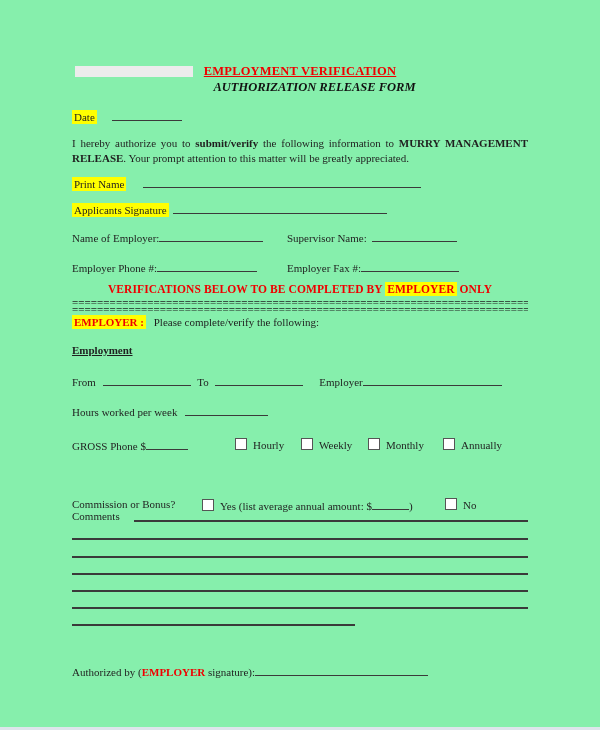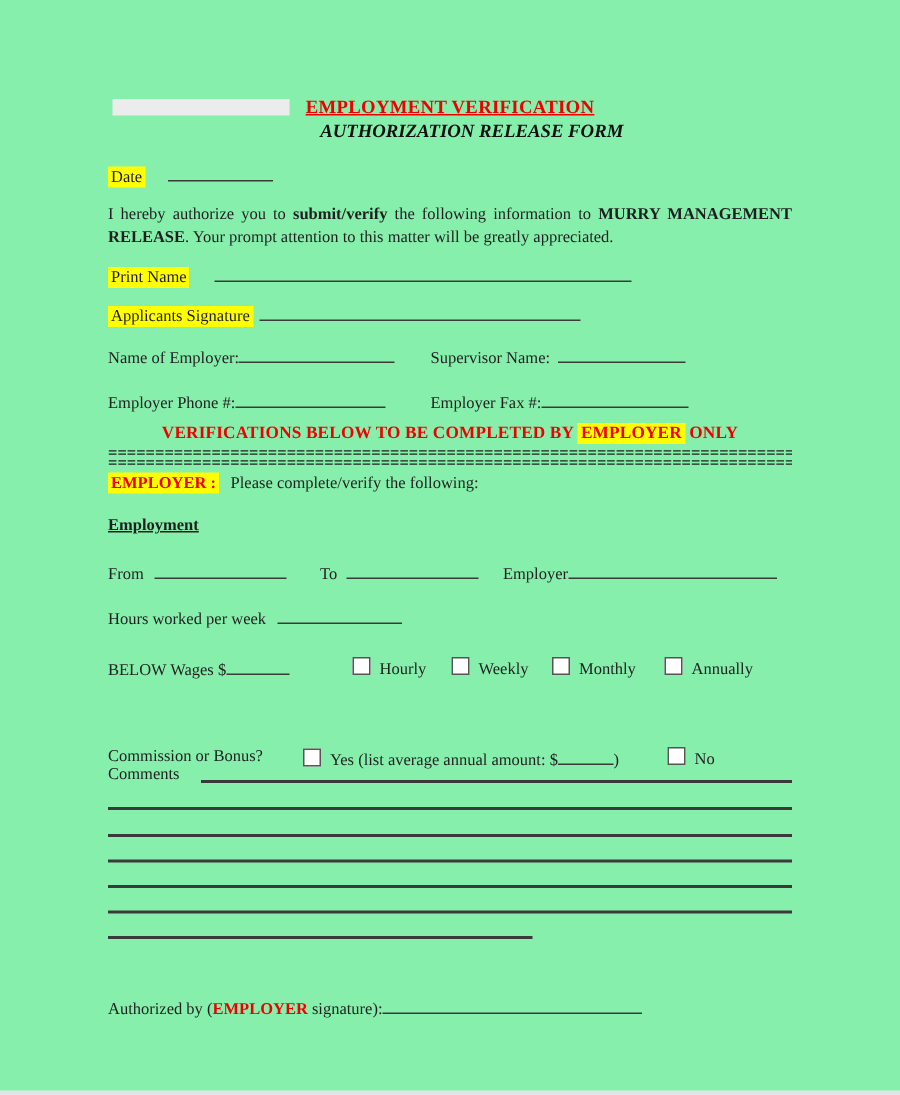--- a/index.html
+++ b/index.html
@@ -89,32 +89,32 @@
     <span style="margin-left:5px;">Please complete/verify the following:</span>
   </div>
 
   <div class="row" style="top:344px;">
     <span class="b u">Employment</span>
   </div>
 
   <div class="row" style="top:374px;">
     <span>From</span>
     <span class="fill" style="width:88px;margin-left:4px;"></span>
-    <span style="margin-left:20px;">To</span>
+    <span style="margin-left:4px;">To</span>
     <span class="fill" style="width:88px;margin-left:3px;"></span>
     <span style="margin-left:14px;">Employer</span><span class="fill" style="width:139px;"></span>
   </div>
 
   <div class="row" style="top:404px;">
     <span>Hours worked per week</span>
     <span class="fill" style="width:83px;margin-left:5px;"></span>
   </div>
 
   <div class="row" style="top:438px;">
-    <span>BELOW Wages $</span><span class="fill" style="width:42px;"></span>
+    <span>GROSS Phone $</span><span class="fill" style="width:42px;"></span>
     <span class="abs" style="left:163px;"><span class="cb"></span><span>Hourly</span></span>
     <span class="abs" style="left:229px;"><span class="cb"></span><span>Weekly</span></span>
     <span class="abs" style="left:296px;"><span class="cb"></span><span>Monthly</span></span>
     <span class="abs" style="left:371px;"><span class="cb"></span><span>Annually</span></span>
   </div>
 
   <div class="row" style="top:498px;">
     <span>Commission or Bonus?</span>
     <span class="abs" style="left:130px;">
       <span class="cb"></span><span>Yes (list average annual amount: $</span><span class="fill" style="width:37px;"></span><span>)</span>

